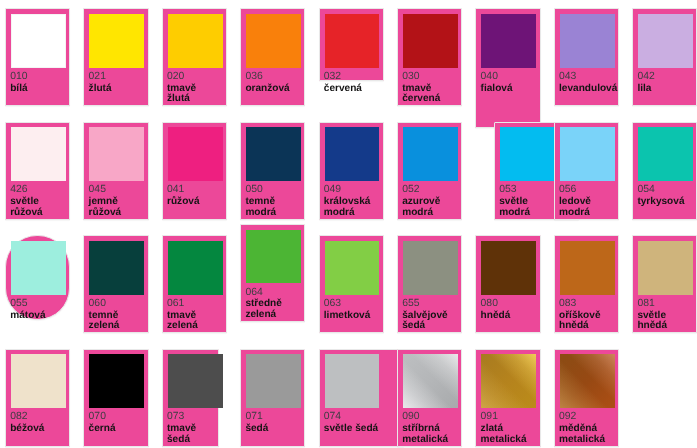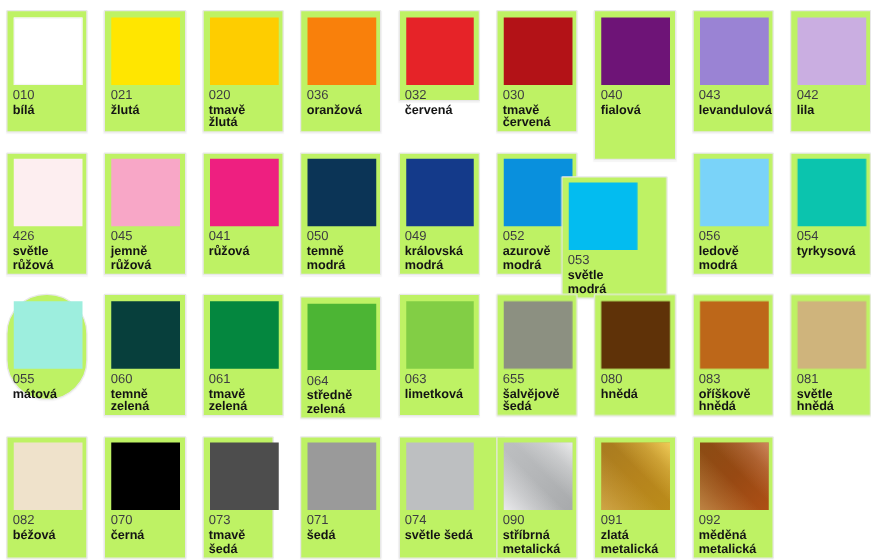--- a/index.html
+++ b/index.html
@@ -10,21 +10,21 @@
     -webkit-font-smoothing:antialiased;
     text-rendering:geometricPrecision;
   }
   .swatch-grid{
     position:relative;
     width:697px;height:448px;
     background:#ffffff;
   }
   .swatch-card{
     position:absolute;
-    background:#bef264;
+    background:#ec4899;
     border:1px solid #e8e8e8;
     box-shadow:0 1px 1px rgba(0,0,0,0.045);
     box-sizing:border-box;
     border-radius:1px;
   }
   .swatch-block{
     position:absolute;left:5px;top:4.6px;
     width:54.9px;height:53.9px;
   }
   .swatch-block.is-white{border:1px solid #f4f4f4;box-sizing:border-box;}
@@ -181,21 +181,21 @@
     <div class="swatch-card" style="left: 397px; top: 121.7px; width: 65.3px; height: 98.2px;">
     <div class="swatch-block" style="background: rgb(9, 144, 221);"></div>
     <div class="swatch-labels">
       <div class="swatch-code">052</div>
       <div class="swatch-name">
           <div class="swatch-name-line">azurově</div>
           <div class="swatch-name-line">modrá</div>
         </div>
     </div>
   </div>
-    <div class="swatch-card" style="left: 449px; top: 121.7px; width: 85px; height: 98.2px; margin-top: 19px;">
+    <div class="swatch-card" style="left: 494px; top: 121.7px; width: 85px; height: 98.2px;">
     <div class="swatch-block" style="background: rgb(3, 188, 240);"></div>
     <div class="swatch-labels">
       <div class="swatch-code">053</div>
       <div class="swatch-name">
           <div class="swatch-name-line">světle</div>
           <div class="swatch-name-line">modrá</div>
         </div>
     </div>
   </div>
     <div class="swatch-card" style="left: 553.8px; top: 121.7px; width: 65.3px; height: 98.2px;">
@@ -239,21 +239,21 @@
     <div class="swatch-card" style="left: 161.8px; top: 235.2px; width: 65.3px; height: 98.2px;">
     <div class="swatch-block" style="background: rgb(4, 135, 63);"></div>
     <div class="swatch-labels">
       <div class="swatch-code">061</div>
       <div class="swatch-name">
           <div class="swatch-name-line">tmavě</div>
           <div class="swatch-name-line">zelená</div>
         </div>
     </div>
   </div>
-    <div class="swatch-card" style="left: 240.2px; top: 237px; width: 65.3px; height: 98.2px;">
+    <div class="swatch-card" style="left: 240.2px; top: 224px; width: 65.3px; height: 98.2px;">
     <div class="swatch-block" style="background: rgb(76, 181, 52);"></div>
     <div class="swatch-labels">
       <div class="swatch-code">064</div>
       <div class="swatch-name">
           <div class="swatch-name-line">středně</div>
           <div class="swatch-name-line">zelená</div>
         </div>
     </div>
   </div>
     <div class="swatch-card" style="left: 318.6px; top: 235.2px; width: 65.3px; height: 98.2px;">

